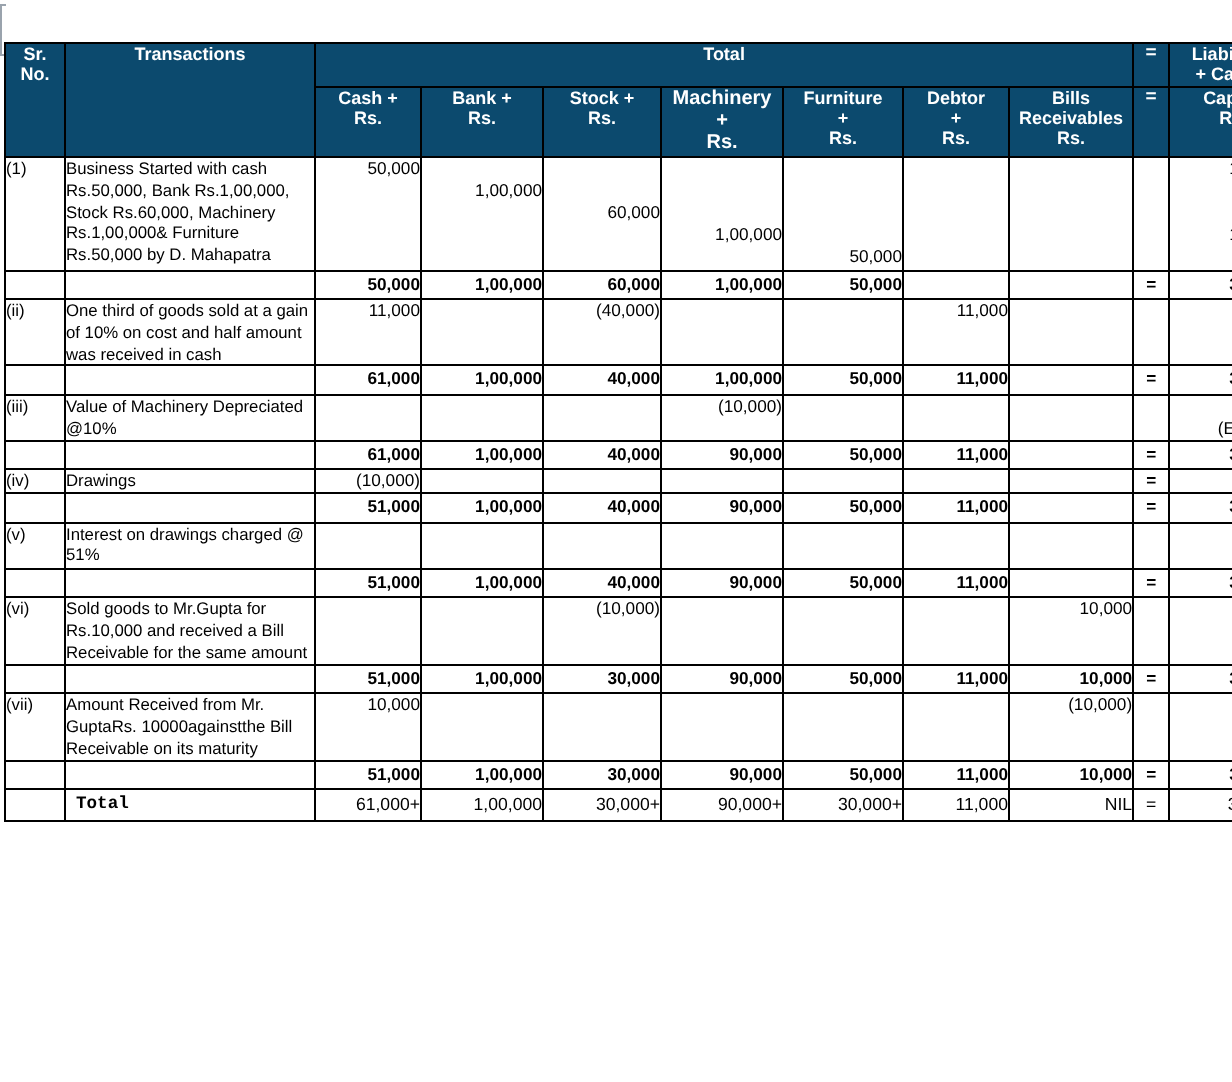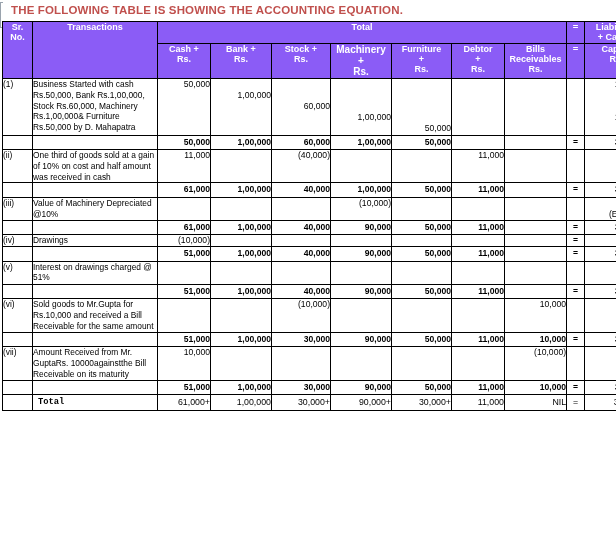--- a/index.html
+++ b/index.html
@@ -63,21 +63,21 @@
     color: #000000;
   }
   table.acct th, table.acct td {
     border: 1px solid #000000;
     padding: 0;
     vertical-align: top;
     box-sizing: border-box;
   }
   
   thead th {
-    background: #8b5cf6;
+    background: #0c4a6e;
     color: #ffffff;
     font-weight: bold;
     text-align: center;
     vertical-align: middle;
     font-size: 9px;
     line-height: 1.14;
     border: 1px solid #2c4a78;
     padding: 1px 1px;
   }
   thead th.small {
@@ -152,23 +152,20 @@
   }
   .pad-blank { color: transparent; }
 </style>
 </head>
 <body>
 
 <div id="page">
 
   <div id="edge-mark"></div>
 
-  <div id="title-bar">
-    <div id="title-text">THE FOLLOWING TABLE IS SHOWING THE ACCOUNTING EQUATION.</div>
-  </div>
 
   <table class="acct">
     <colgroup>
       <col class="c-sr">
         <col class="c-tx">
         <col class="c-cash">
         <col class="c-bank">
       <col class="c-stock">
         <col class="c-mach">
         <col class="c-furn">

